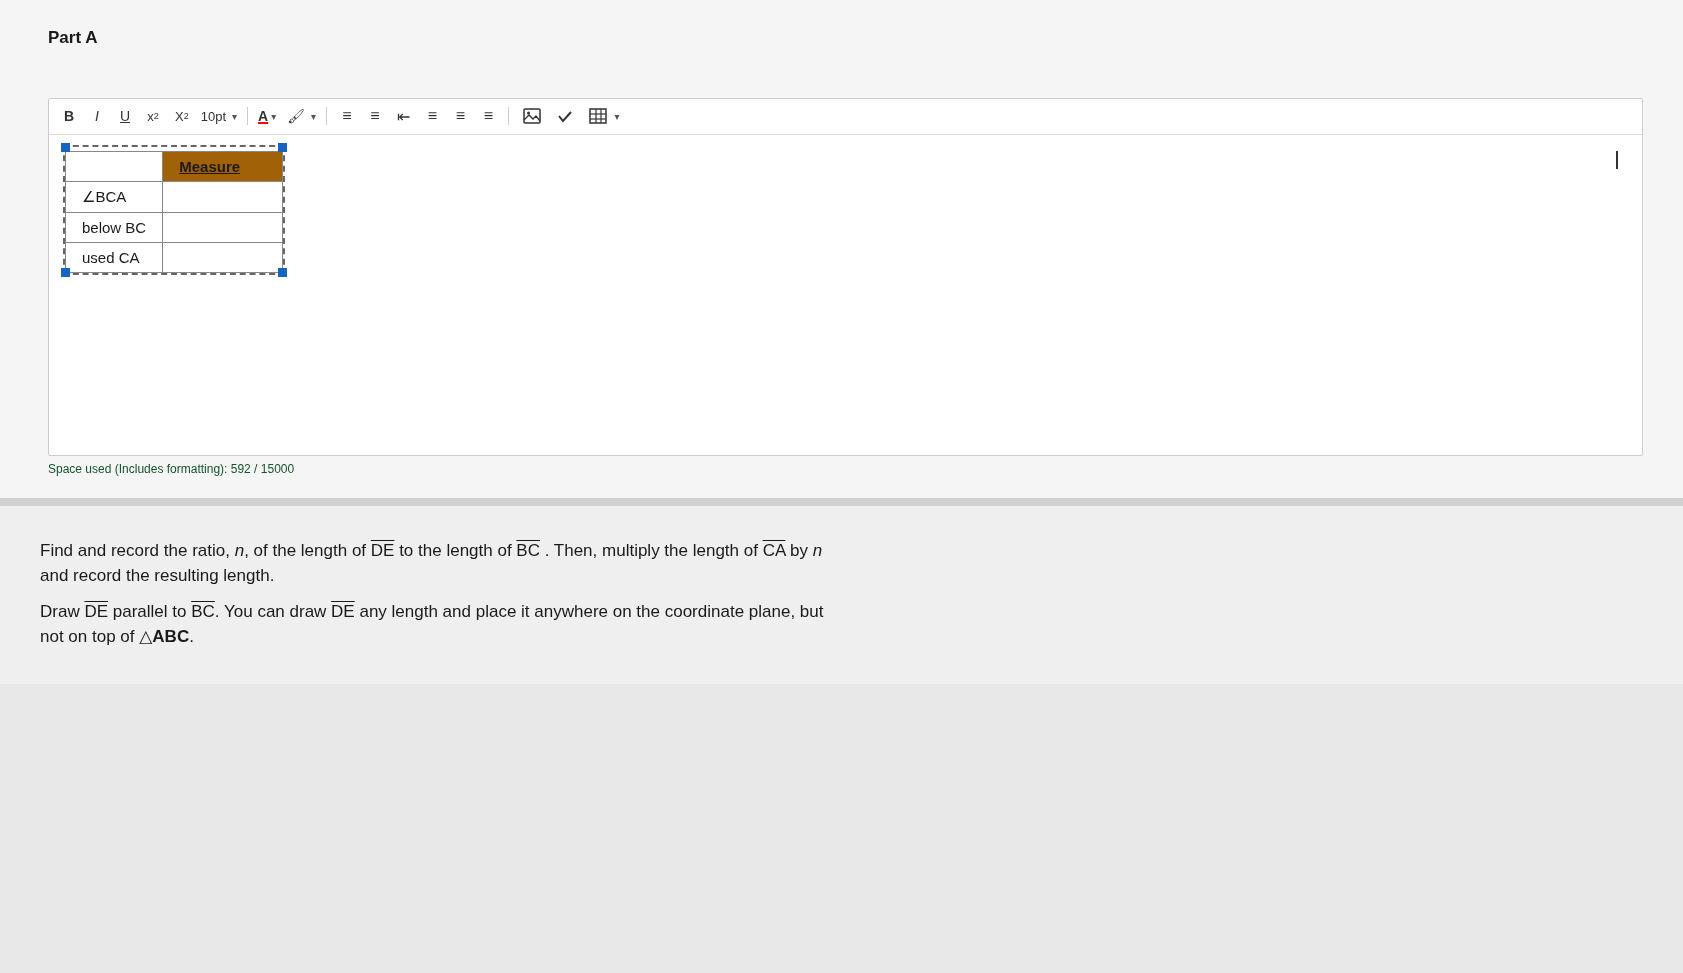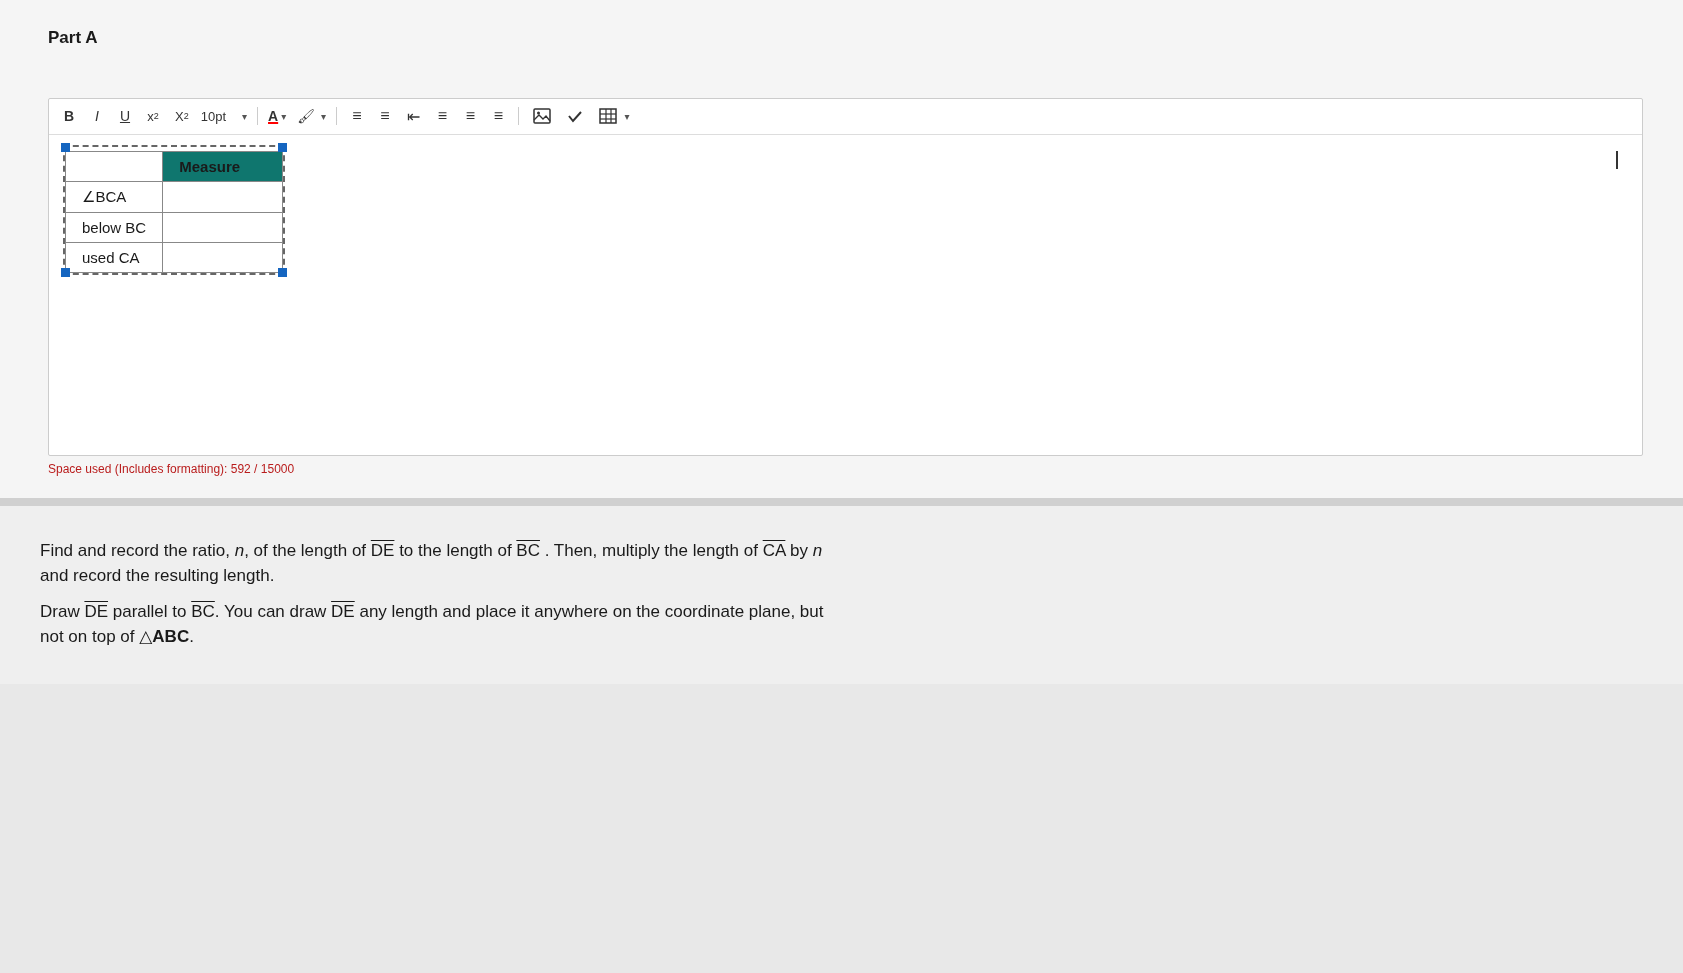--- a/index.html
+++ b/index.html
@@ -69,21 +69,21 @@
     .toolbar-separator {
       width: 1px;
       height: 18px;
       background: #ccc;
       margin: 0 2px;
     }
 
     .font-size-selector {
       display: flex;
       align-items: center;
-      gap: 16px;
+      gap: 6px;
       font-size: 13px;
       color: #333;
       cursor: pointer;
       text-align: center;
     }
 
     .chevron-down {
       font-size: 10px;
       color: #555;
     }
@@ -129,21 +129,22 @@
       font-size: 15px;
       min-width: 100px;
     }
 
     .data-table td:first-child {
       min-width: 90px;
     }
 
     .data-table td.header-cell {
       font-weight: 700;
-      background: #0f766e;
+      background: #a16207;
+      text-decoration: underline;
     }
 
     .data-table td.value-cell {
       background: #fff;
       min-width: 120px;
     }
 
     
     .table-wrapper {
       position: relative;
@@ -190,21 +191,21 @@
       background: #333;
       animation: blink 1s step-end infinite;
     }
 
     @keyframes blink {
       50% { opacity: 0; }
     }
 
     .space-used {
       font-size: 12px;
-      color: #b91c1c;
+      color: #14532d;
       padding: 6px 0 2px 0;
     }
 
     
     .part-b-section {
       background: #efefef;
       padding: 32px 40px 24px 40px;
     }
 
     .part-b-section .part-label {

